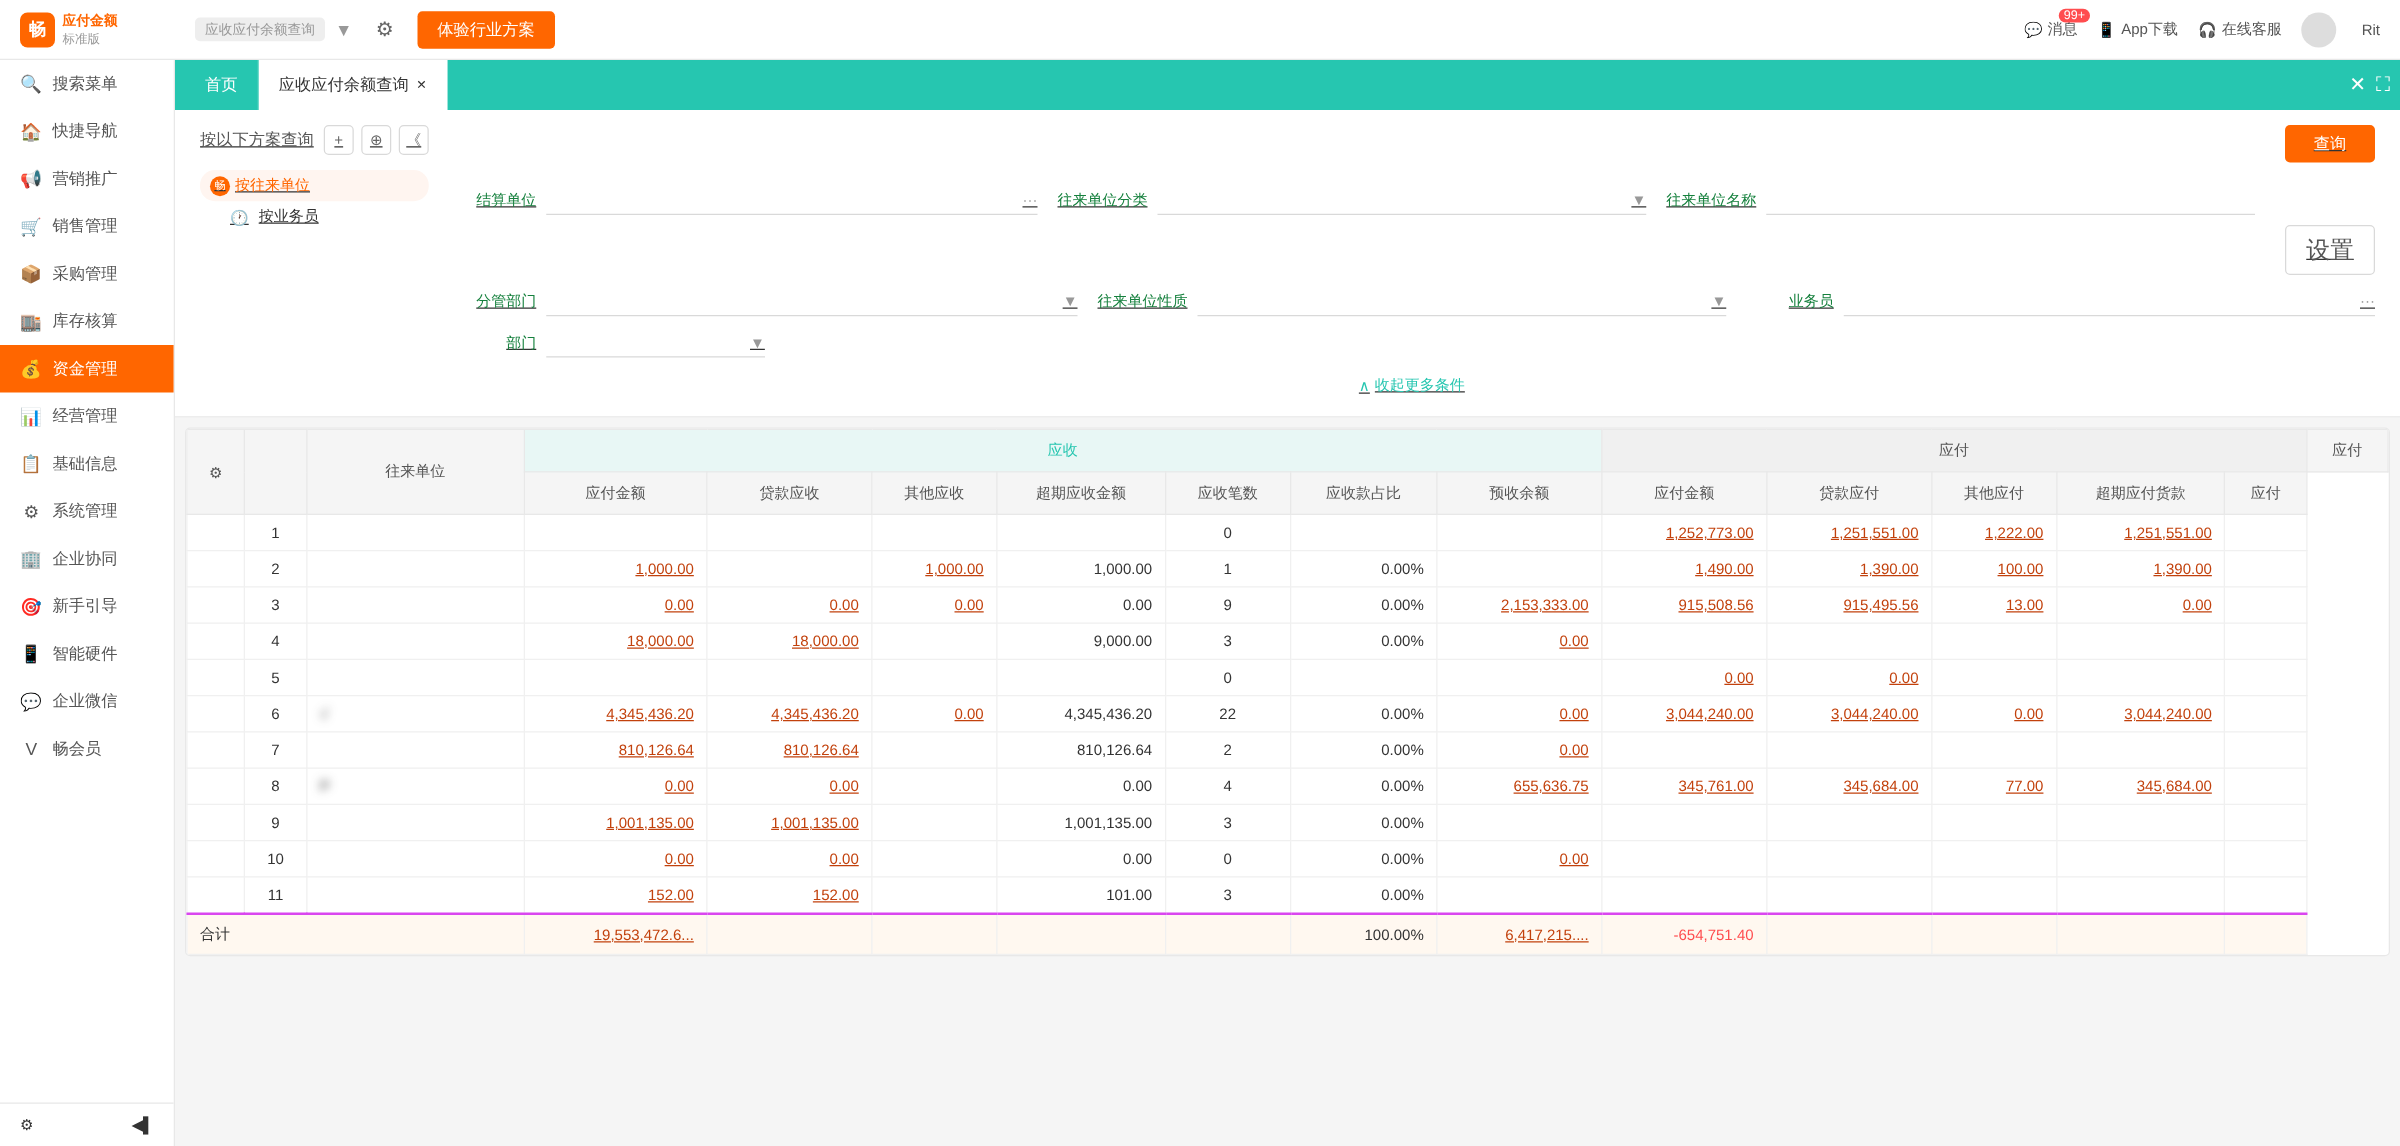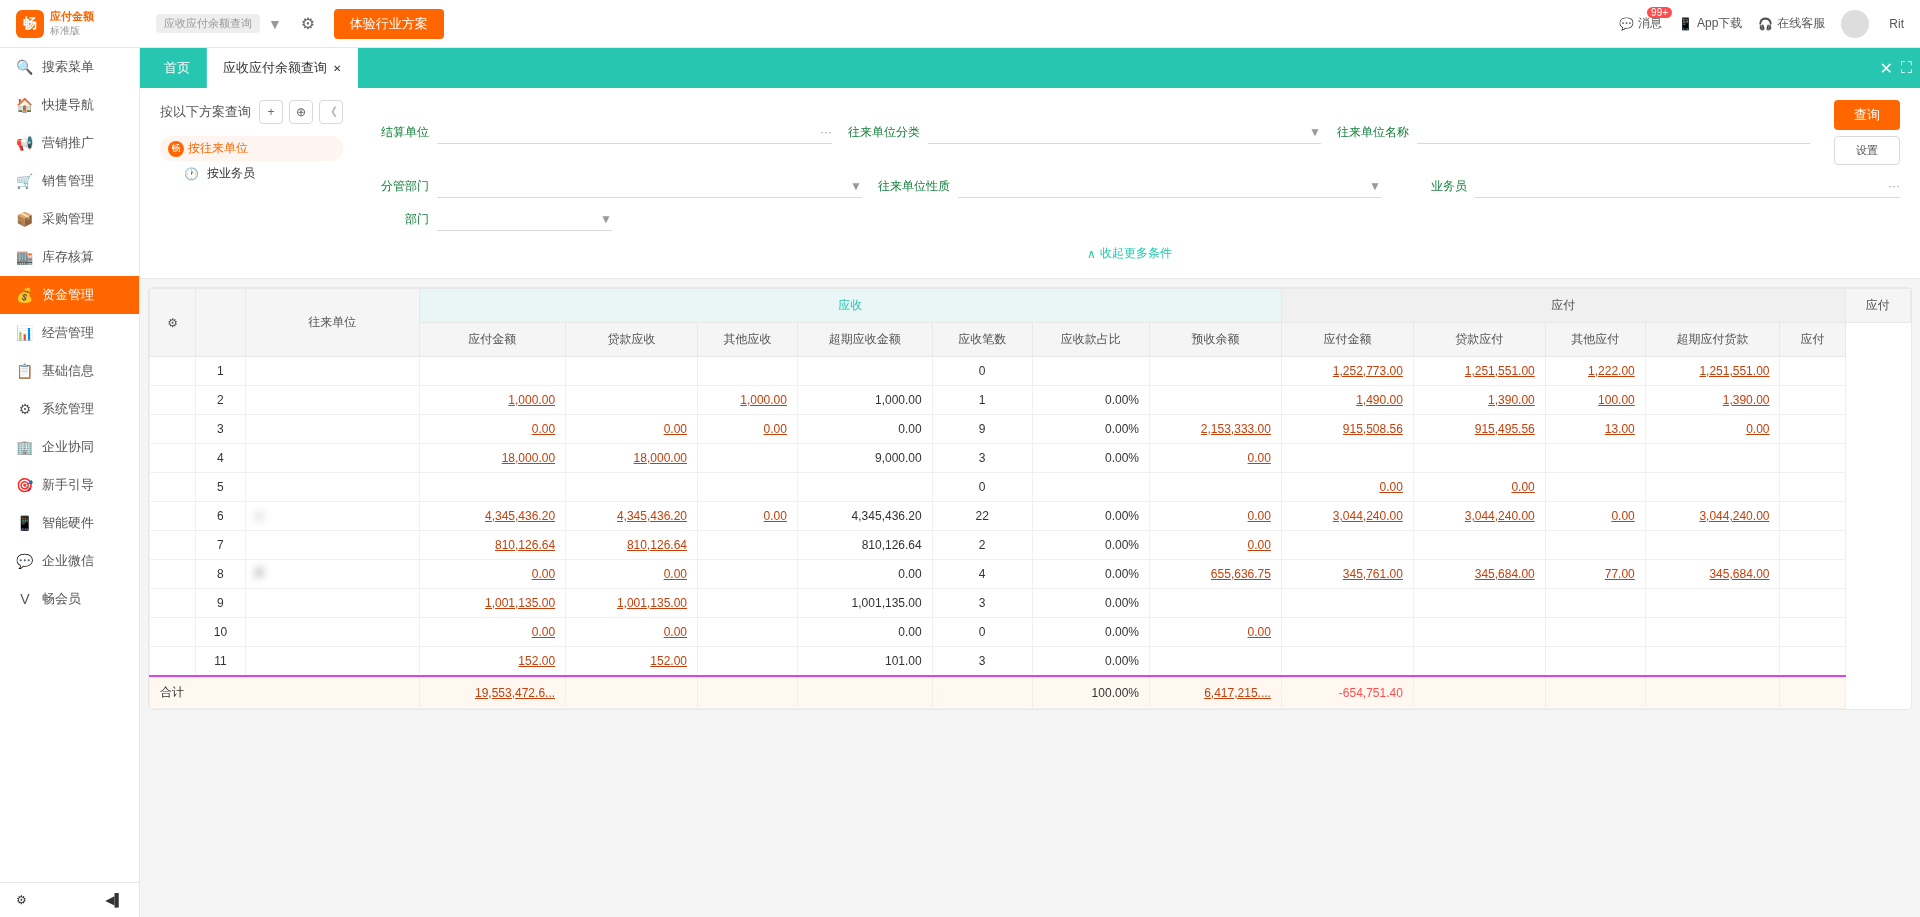--- a/index.html
+++ b/index.html
@@ -321,21 +321,22 @@
       cursor: pointer;
       font-size: 13px;
     }
     .settings-btn {
       background: #fff;
       color: #555;
       border: 1px solid #d9d9d9;
       padding: 6px 16px;
       border-radius: 4px;
       cursor: pointer;
-      font-size: 11px;
+      font-size: 19px;
+      margin-top: 44px;
     }
     .filter-actions {
       display: flex;
       flex-direction: column;
       gap: 6px;
       margin-left: 8px;
       justify-content: center;
     }
 
     
@@ -528,21 +529,21 @@
       <div class="tab-actions">
         <button class="tab-action-btn">✕</button>
         <button class="tab-action-btn">⛶</button>
       </div>
     </div>
 
     <div class="page-content">
 
 
       <div class="filter-area">
-        <div style="display:flex;align-items:flex-start;gap:16px;">
+        <div style="display:flex;align-items:flex-start;gap:16px;text-decoration:underline;">
 
           <div style="min-width:160px;">
             <div class="filter-label-row">
               <span class="filter-scheme-label">按以下方案查询</span>
               <div class="scheme-btns">
                 <button class="scheme-btn">+</button>
                 <button class="scheme-btn">⊕</button>
                 <button class="scheme-btn">《</button>
               </div>
             </div>

